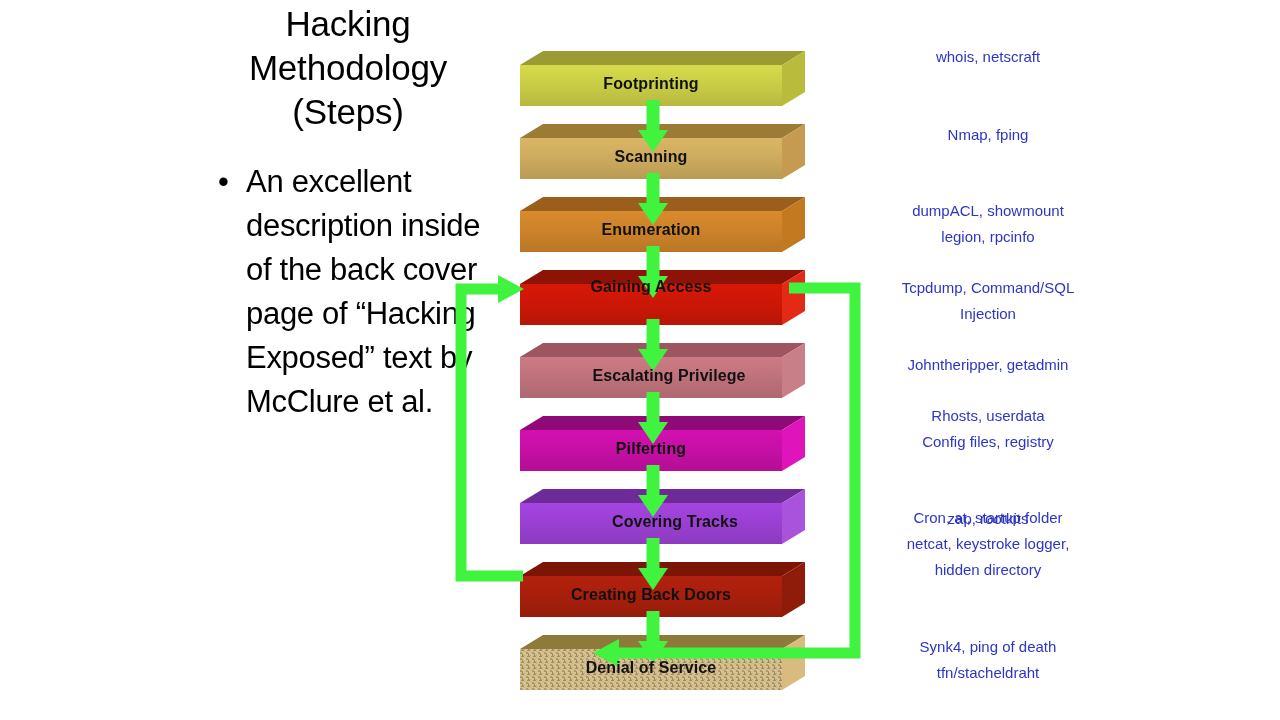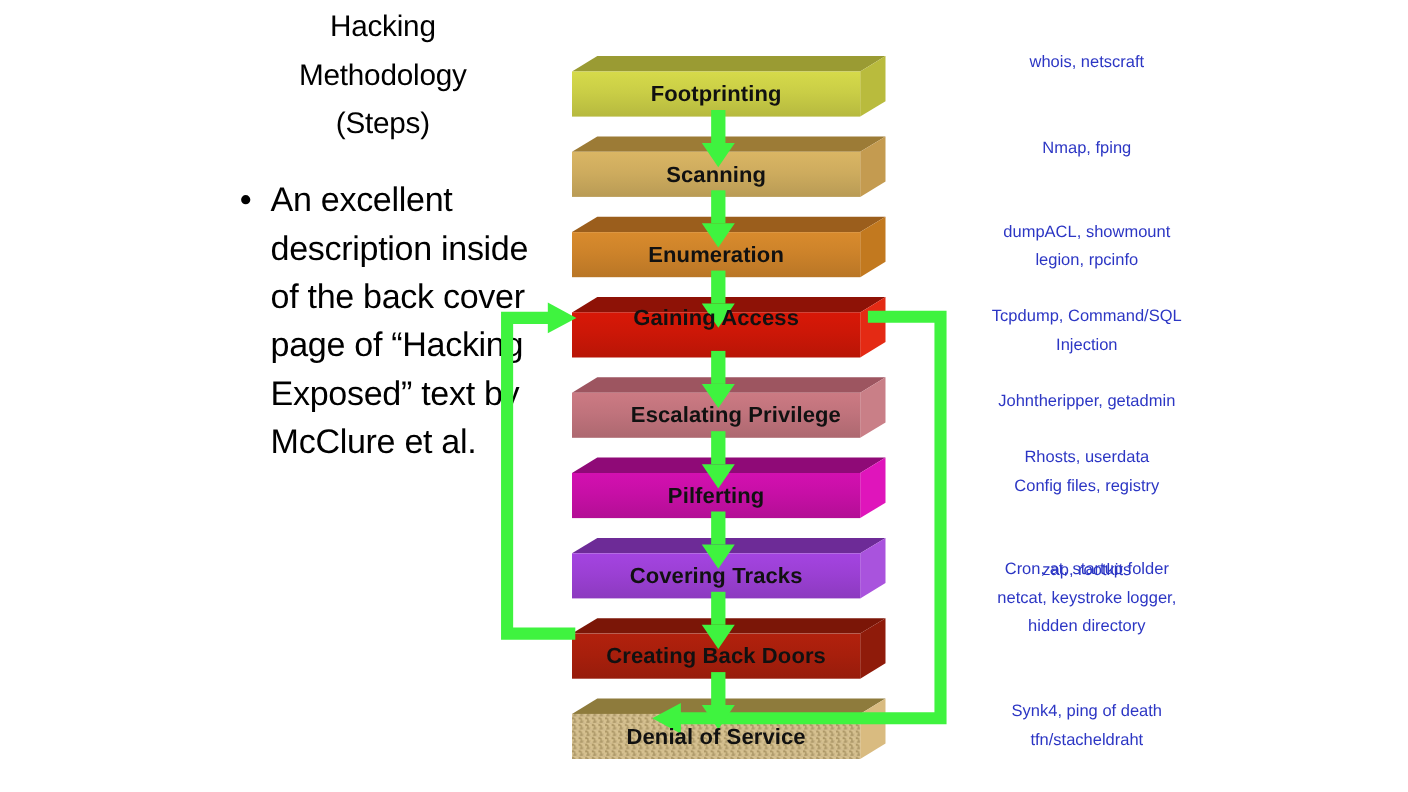--- a/index.html
+++ b/index.html
@@ -25,21 +25,21 @@
 
   
   #left-col {
     position: absolute;
     left: 212px;
     top: 2px;
     width: 272px;
     height: 640px;
   }
   #slide-title {
-    font-size: 27px;
+    font-size: 35px;
     line-height: 44px;
     color: #000000;
     text-align: center;
     font-weight: 400;
     white-space: pre-line;
     letter-spacing: -0.2px;
   }
   #bullet-list {
     margin-top: 26px;
     padding: 0;
@@ -79,21 +79,21 @@
     position: absolute;
     left: 0; top: 0;
     overflow: visible;
   }
   .step-label {
     position: absolute;
     left: 0;
     width: 262px;
     text-align: center;
     color: #111111;
-    font-size: 20px;
+    font-size: 16px;
     font-weight: 600;
     letter-spacing: 0.1px;
     white-space: nowrap;
     z-index: 4;
   }
 
   
   .note {
     position: absolute;
     width: 300px;
@@ -230,21 +230,21 @@
             <linearGradient id="g6" x1="0" y1="0" x2="0" y2="1">
               <stop offset="0%" stop-color="#a444e1"></stop>
               <stop offset="45%" stop-color="#9b40d4"></stop>
               <stop offset="100%" stop-color="#8c3abf"></stop>
             </linearGradient>
           </defs>
           <polygon points="0,14 23,0 285,0 262,14" fill="#6d2b97"></polygon>
           <polygon points="262,14 285,0 285,41 262,55" fill="#a953dd"></polygon>
           <rect x="0" y="14" width="262" height="41" fill="url(#g6)"></rect>
         </svg>
-        <div class="step-label" style="top: 24px;">Covering Tracks</div>
+        <div class="step-label" style="top: 24px; margin-left: 24px;">Covering Tracks</div>
       </div>
       <div class="step" style="left: 520px; top: 562px;">
         <svg width="289" height="59">
           <defs>
             <linearGradient id="g7" x1="0" y1="0" x2="0" y2="1">
               <stop offset="0%" stop-color="#b2210d"></stop>
               <stop offset="45%" stop-color="#a81f0c"></stop>
               <stop offset="100%" stop-color="#971c0b"></stop>
             </linearGradient>
           </defs>

